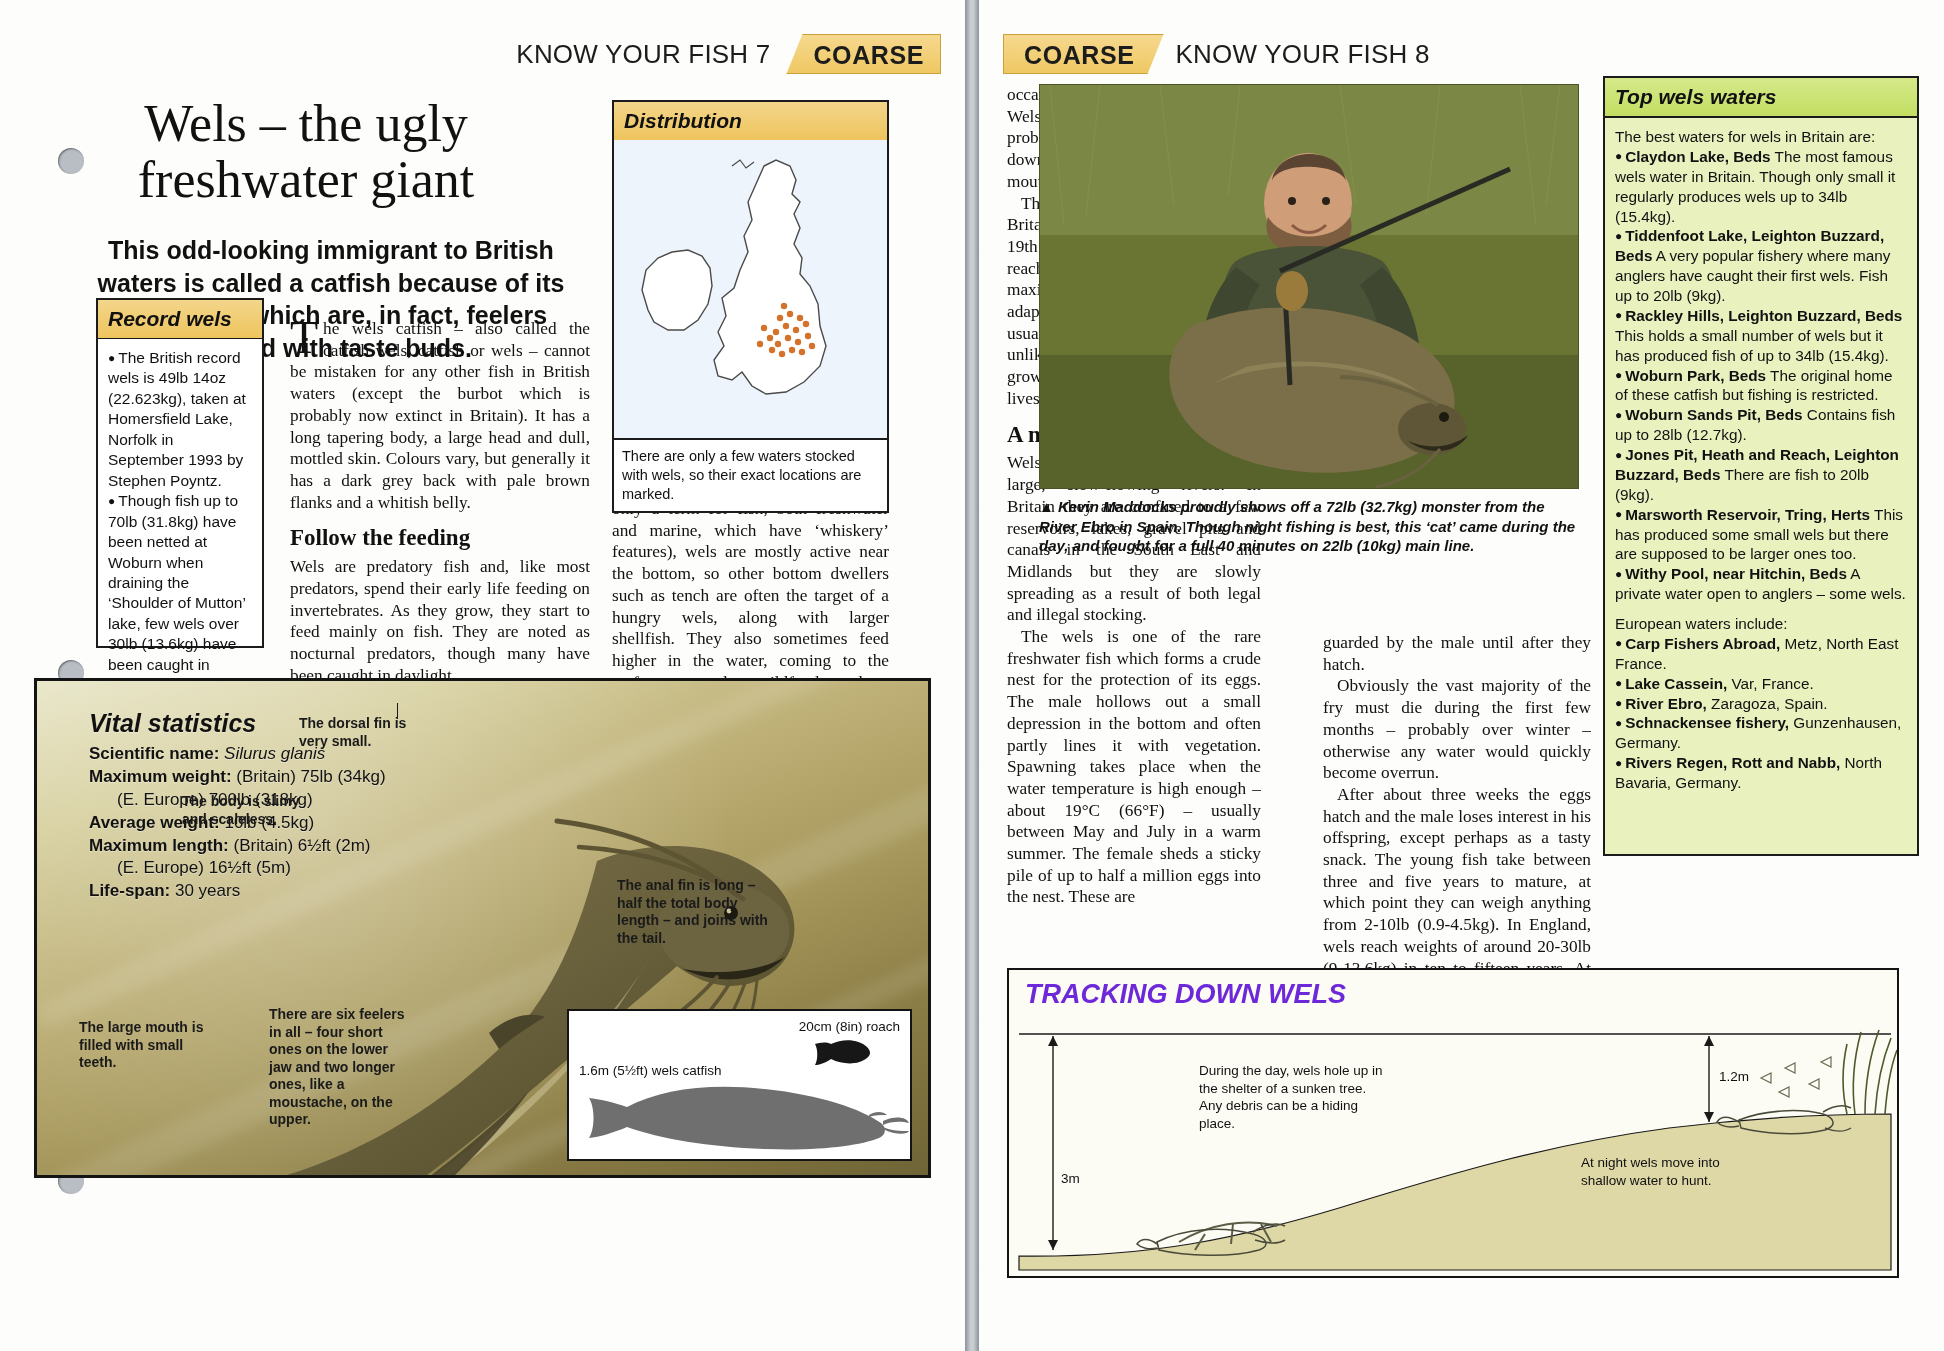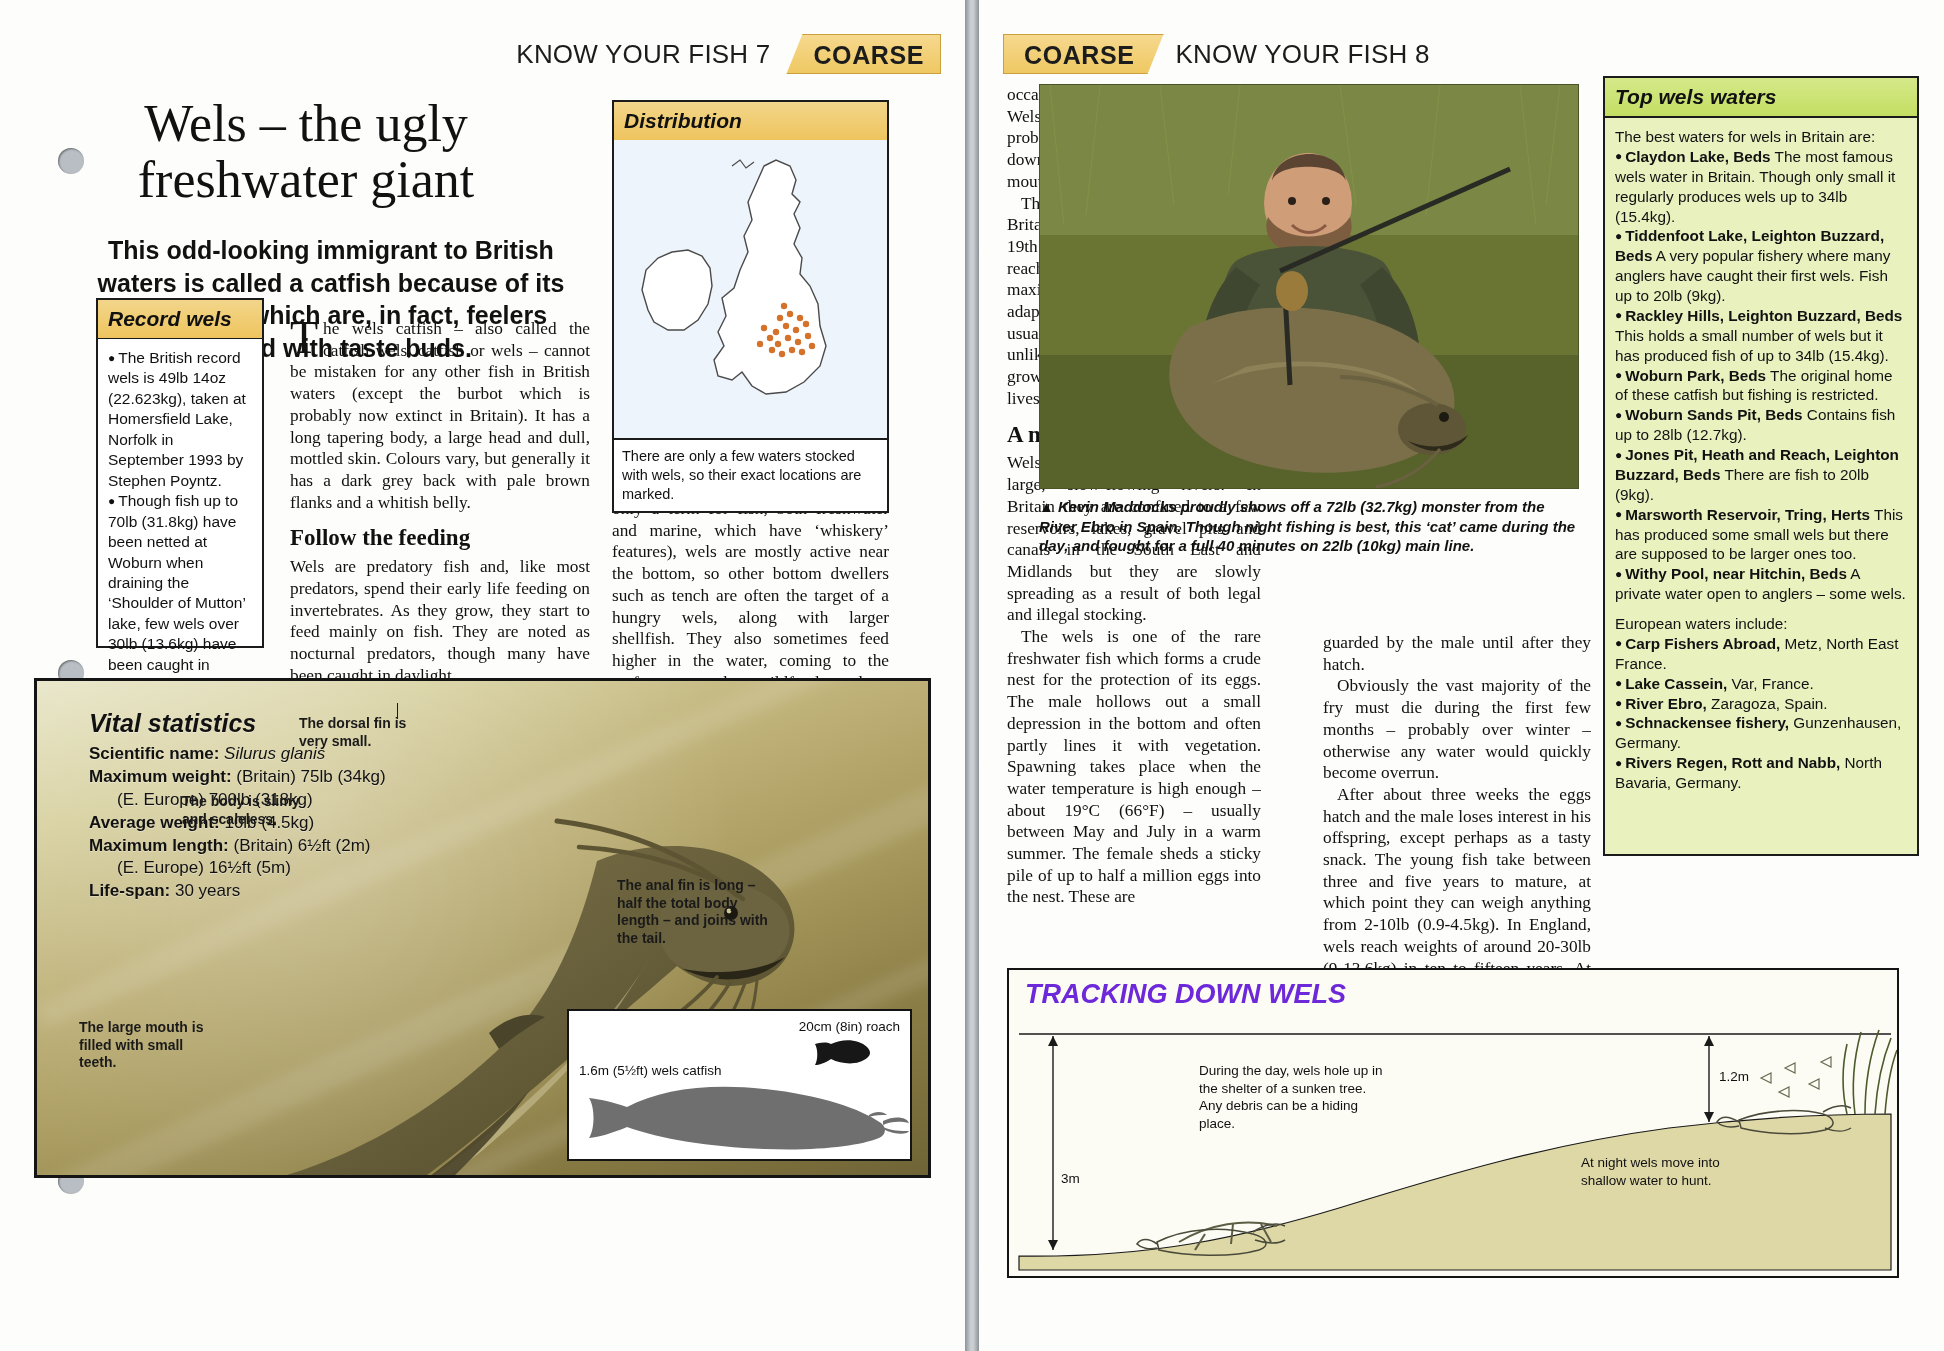--- a/index.html
+++ b/index.html
@@ -339,20 +339,21 @@
       <div class="fishlabel" style="left:287px;top:31px;"></div>
 
       <div class="fishlabel" style="left:260px;top:31px;width:0;"></div>
 
       <div class="fishlabel" style="left:258px;top:31px;"></div>
 
       <div class="fishlabel" style="left:262px;top:34px;width:130px;">The dorsal fin is very small.</div>
       <div class="fishlabel" style="left:145px;top:112px;width:130px;">The body is slimy and scaleless.</div>
       <div class="fishlabel" style="left:580px;top:196px;width:160px;">The anal fin is long – half the total body length – and joins with the tail.</div>
       <div class="fishlabel" style="left:42px;top:338px;width:135px;">The large mouth is filled with small teeth.</div>
+      <div class="fishlabel" style="left:232px;top:325px;width:145px;">There are six feelers in all – four short ones on the lower jaw and two longer ones, like a moustache, on the upper.</div>
 
       <div class="leader" style="left:360px;top:22px;width:1px;height:16px;"></div>
 
       <div class="scalebox">
         <svg width="341" height="148" viewBox="0 0 341 148" style="position:absolute;left:0;top:0;">
 
           <path d="M262 33 C274 27 290 28 298 36 C302 40 302 44 298 47 C290 54 274 54 262 48
                    C256 52 250 54 246 54 C249 49 249 38 246 33 C250 32 256 30 262 33 Z" fill="#171717"></path>
 
           <path d="M58 96 C92 78 140 72 196 78 C252 84 292 98 312 112

